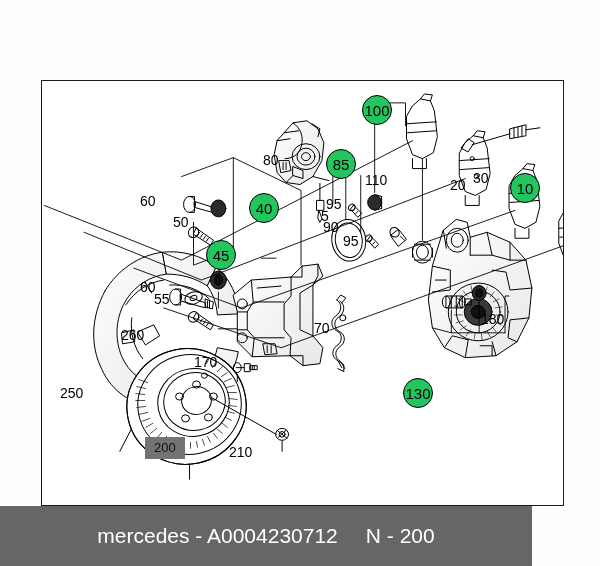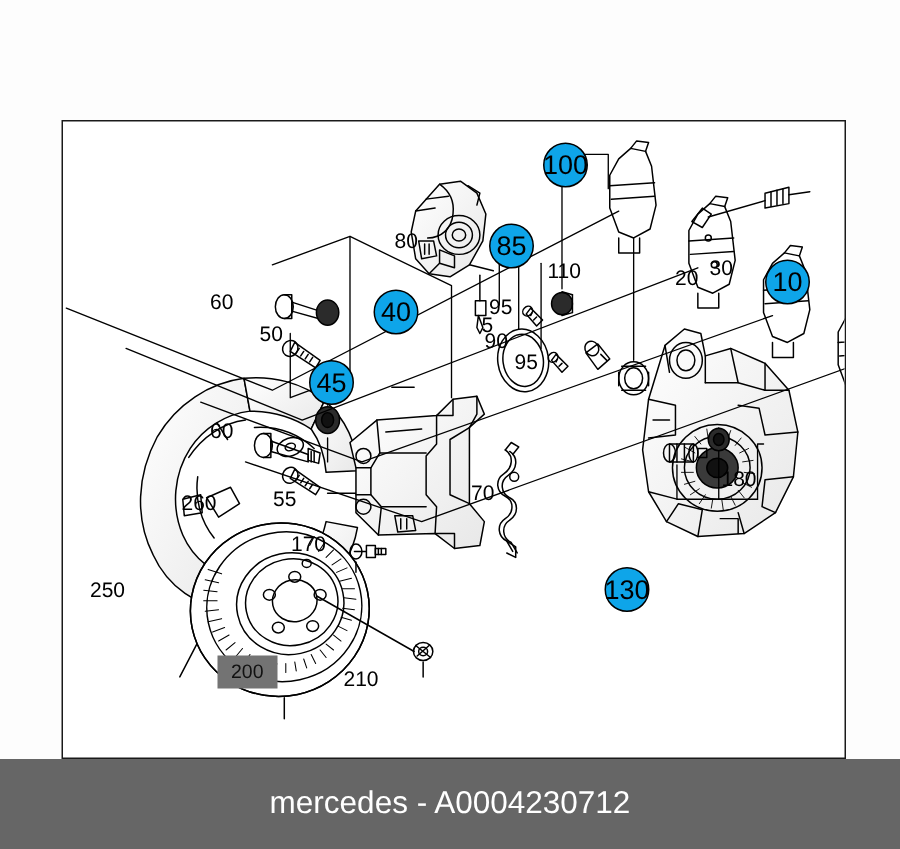--- a/index.html
+++ b/index.html
@@ -48,38 +48,38 @@
     color: #000000;
     line-height: 1;
     white-space: nowrap;
     letter-spacing: 0px;
   }
   .lbl.circled {
     width: 28px;
     height: 28px;
     border: 1.3px solid #000;
     border-radius: 50%;
-    background: #0ea5e9;
+    background: #22c55e;
     display: flex;
     align-items: center;
     justify-content: center;
-    font-size: 18px;
+    font-size: 15px;
   }
   .lbl.highlight {
     background: #737373;
     padding: 4px 9px 5px 9px;
     color: #111;
     font-size: 13px;
   }
   
   #footer-bar {
     position: absolute;
     left: 0;
     top: 506px;
-    width: 600px;
+    width: 532px;
     height: 60px;
     background: #666666;
     display: flex;
     align-items: center;
     justify-content: center;
   }
   #footer-inner {
     display: flex;
     align-items: baseline;
     color: #ffffff;
@@ -434,21 +434,21 @@
       </g>
     </svg>
 
     <div class="lbl" style="left:279px; top:128px;">5</div>
     <div class="lbl circled" style="left:468px; top:92px;">10</div>
     <div class="lbl" style="left:408px; top:97px;">20</div>
     <div class="lbl" style="left:431px; top:90px;">30</div>
     <div class="lbl circled" style="left:207px; top:112px;">40</div>
     <div class="lbl circled" style="left:164px; top:159px;">45</div>
     <div class="lbl" style="left:131px; top:134px;">50</div>
-    <div class="lbl" style="left:112px; top:244px;margin-left:28px;">55</div>
+    <div class="lbl" style="left:112px; top:211px;">55</div>
     <div class="lbl" style="left:98px; top:113px;">60</div>
     <div class="lbl" style="left:98px; top:199px;">60</div>
     <div class="lbl" style="left:272px; top:240px;">70</div>
     <div class="lbl" style="left:221px; top:72px;">80</div>
     <div class="lbl circled" style="left:284px; top:68px;">85</div>
     <div class="lbl" style="left:281px; top:139px;">90</div>
     <div class="lbl" style="left:284px; top:116px;">95</div>
     <div class="lbl" style="left:301px; top:153px;">95</div>
     <div class="lbl circled" style="left:320px; top:14px;">100</div>
     <div class="lbl" style="left:323px; top:66px;margin-top:26px;">110</div>
@@ -458,16 +458,17 @@
     <div class="lbl highlight" style="left:103px; top:356px;">200</div>
     <div class="lbl" style="left:187px; top:364px;text-align:right;">210</div>
     <div class="lbl" style="left:18px; top:305px;">250</div>
     <div class="lbl" style="left:79px; top:247px;">260</div>
 
   </div>
 
   <div id="footer-bar">
     <div id="footer-inner">
       <span id="footer-brand-part">mercedes - A0004230712</span>
+      <span id="footer-group">N - 200</span>
     </div>
   </div>
 
 </div>
 
 </body></html>

